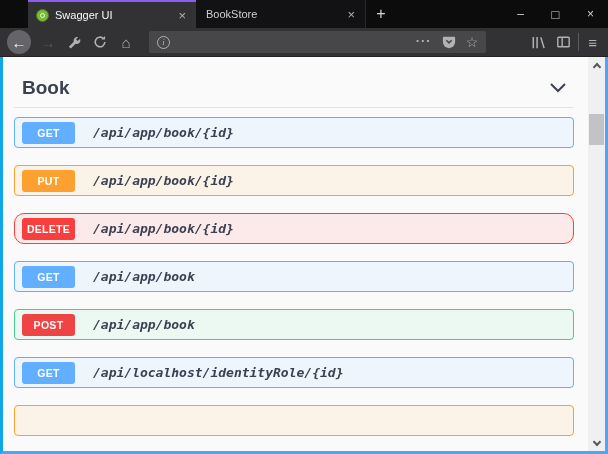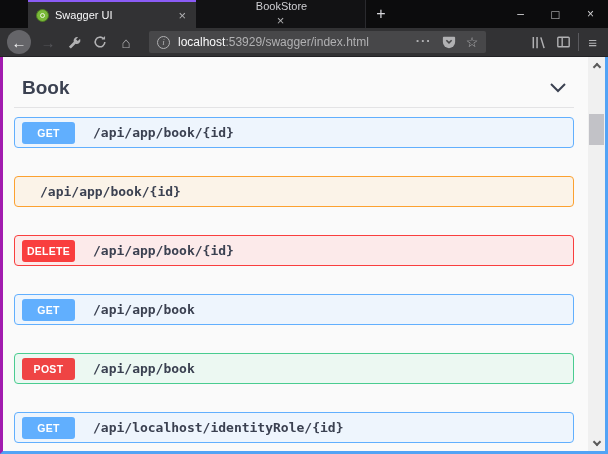--- a/index.html
+++ b/index.html
@@ -4,21 +4,21 @@
 <style>
   * { margin:0; padding:0; box-sizing:border-box; }
   html,body { width:608px; height:454px; overflow:hidden; font-family:"Liberation Sans", sans-serif; }
   .window { position:relative; width:608px; height:454px; background:#fff; }
 
   
   .titlebar { position:absolute; top:0; left:0; width:608px; height:28px; background:#0c0c0d; display:flex; align-items:stretch; }
   .tab-spacer { width:28px; }
   .tab { display:flex; align-items:center; font-size:11px; padding:0 8px; position:relative; }
   .tab.active { width:168px; background:#323234; color:#f9f9fa; border-top:2px solid #8b5cf6; }
-  .tab.inactive { width:170px; background:#121214; color:#cfcfd3; border-right:1px solid #2a2a2e;flex-direction:column; }
+  .tab.inactive { width:170px; background:#121214; color:#cfcfd3; border-right:1px solid #2a2a2e; }
   .tab-label { flex:1; margin-left:6px; white-space:nowrap; overflow:hidden; }
   .tab.inactive .tab-label { margin-left:2px; }
   .favicon { width:13px; height:13px; border-radius:50%; background:#7aba3a; border:1px solid #4e7d22; position:relative; flex:none; }
   .favicon::after { content:""; position:absolute; inset:3px; border:1px solid #eaf5df; border-radius:50%; }
   .tab-close { color:#b1b1b3; font-size:13px; padding:0 2px; cursor:default; }
   .newtab { width:30px; display:flex; align-items:center; justify-content:center; color:#d7d7db; font-size:16px; }
   .tb-flex { flex:1; }
   .win-controls { display:flex; }
   .win-btn { width:35px; display:flex; align-items:center; justify-content:center; color:#d0d0d2; font-size:12px; }
   .win-btn.max { font-size:13px; }
@@ -35,36 +35,36 @@
   .url-text .host { color:#f9f9fa; }
   .url-flex { flex:1; }
   .url-icon { color:#b1b1b3; margin-left:10px; flex:none; display:flex; align-items:center; }
   .dots { font-size:13px; font-weight:bold; letter-spacing:1px; margin-top:-3px; }
   .star { font-size:14px; }
   .right-icons { display:flex; align-items:center; }
   .tool-sep { width:1px; height:18px; background:#5a5a5e; margin:0 7px; }
   .menu-glyph { font-size:15px; color:#b1b1b3; }
 
   
-  .content { position:absolute; top:57px; left:0; width:608px; height:397px; background:#fafafa; border-left:3px solid #a21caf; border-right:3px solid #52a3f5; border-bottom:3px solid #52a3f5; overflow:hidden; }
+  .content { position:absolute; top:57px; left:0; width:608px; height:397px; background:#fafafa; border-left:3px solid #0ea5e9; border-right:3px solid #52a3f5; border-bottom:3px solid #52a3f5; overflow:hidden; }
   .page { position:absolute; top:0; left:0; right:17px; bottom:0; overflow:hidden; padding:14px 14px 0 11px; }
 
   .sec-head { display:flex; align-items:center; justify-content:space-between; padding:6px 8px 8px 8px; border-bottom:1px solid #e3e3e5; margin-bottom:9px; cursor:pointer; }
   .sec-head.role { margin-top:8px; padding-top:22px; }
   .sec-title { font-size:19px; font-weight:bold; color:#3b4151; }
   .chev { stroke:#3b4151; stroke-width:2; fill:none; }
 
-  .op { height:31px; border-radius:4px; border:1px solid; display:flex; align-items:center; padding-left:7px; margin-bottom:28px; }
+  .op { height:31px; border-radius:4px; border:1px solid; display:flex; align-items:center; padding-left:7px; margin-bottom:17px; }
   .badge { width:53px; height:22px; border-radius:3px; color:#fff; font-size:10.5px; font-weight:bold; display:flex; align-items:center; justify-content:center; letter-spacing:0.3px; flex:none; }
-  .path { margin-left:18px; font-family:"DejaVu Sans Mono", monospace; font-weight:bold; font-size:13px; color:#3b4151; white-space:nowrap; }
+  .path { margin-left:18px; font-family:"DejaVu Sans Mono", monospace; font-weight:bold; font-size:13px; color:#3b4151; white-space:nowrap;font-style:italic; }
   .op.get    { background:#eef5fd; border-color:#61affe; }
   .op.get    .badge { background:#61affe; }
   .op.put    { background:#fbf3e8; border-color:#fca130; }
   .op.put    .badge { background:#fca130; }
-  .op.delete { background:#fceaea; border-color:#f93e3e; }
+  .op.delete { background:#fceaea; border-color:#f93e3e;border-radius:10px; }
   .op.delete .badge { background:#f93e3e; }
   .op.post   { background:#ecf8f2; border-color:#49cc90; }
   .op.post   .badge { background:#ef4444; }
 
   
   .scrollbar { position:absolute; top:0; right:0; width:17px; bottom:0; background:#f0f0f0; }
   .scroll-arrow { position:absolute; left:0; width:17px; height:16px; display:flex; align-items:center; justify-content:center; }
   .scroll-arrow.up { top:0; }
   .scroll-arrow.down { bottom:0; }
   .chev-css { width:6px; height:6px; border-right:2px solid #5a5a5a; border-bottom:2px solid #5a5a5a; }
@@ -112,21 +112,20 @@
     <div class="nav-btn">
       <svg width="14" height="14" viewBox="0 0 16 16">
           <path fill="none" stroke="#b1b1b3" stroke-width="1.8" d="M13.5 8a5.5 5.5 0 1 1-1.6-3.9"></path>
           <path fill="#b1b1b3" d="M13.8 1.2v4h-4z"></path>
         </svg>
     </div>
     <div class="nav-btn">⌂</div>
 
     <div class="urlbar">
       <span class="info-icon">i</span>
-      <span class="url-text"><span class="host">localhost</span><span>:53929/swagger/index.html</span></span>
       <span class="url-flex"></span>
       <span class="url-icon dots">···</span>
       <span class="url-icon">
         <svg width="14" height="14" viewBox="0 0 16 16">
             <path fill="#b1b1b3" d="M2 2h12c.6 0 1 .4 1 1v5a7 7 0 0 1-14 0V3c0-.6.4-1 1-1z"></path>
             <path fill="none" stroke="#474749" stroke-width="1.8" d="m5 6 3 3 3-3"></path>
           </svg>
       </span>
       <span class="url-icon star">☆</span>
     </div>
@@ -158,20 +157,21 @@
         <svg class="chev" width="16" height="10" viewBox="0 0 16 10">
             <polyline points="1,1 8,8 15,1"></polyline>
           </svg>
       </div>
 
       <div class="op get">
         <span class="badge">GET</span>
         <span class="path">/api/app/book/{id}</span>
       </div>
       <div class="op put">
+        <span class="badge">PUT</span>
         <span class="path">/api/app/book/{id}</span>
       </div>
       <div class="op delete">
         <span class="badge">DELETE</span>
         <span class="path">/api/app/book/{id}</span>
       </div>
       <div class="op get">
         <span class="badge">GET</span>
         <span class="path">/api/app/book</span>
       </div>

